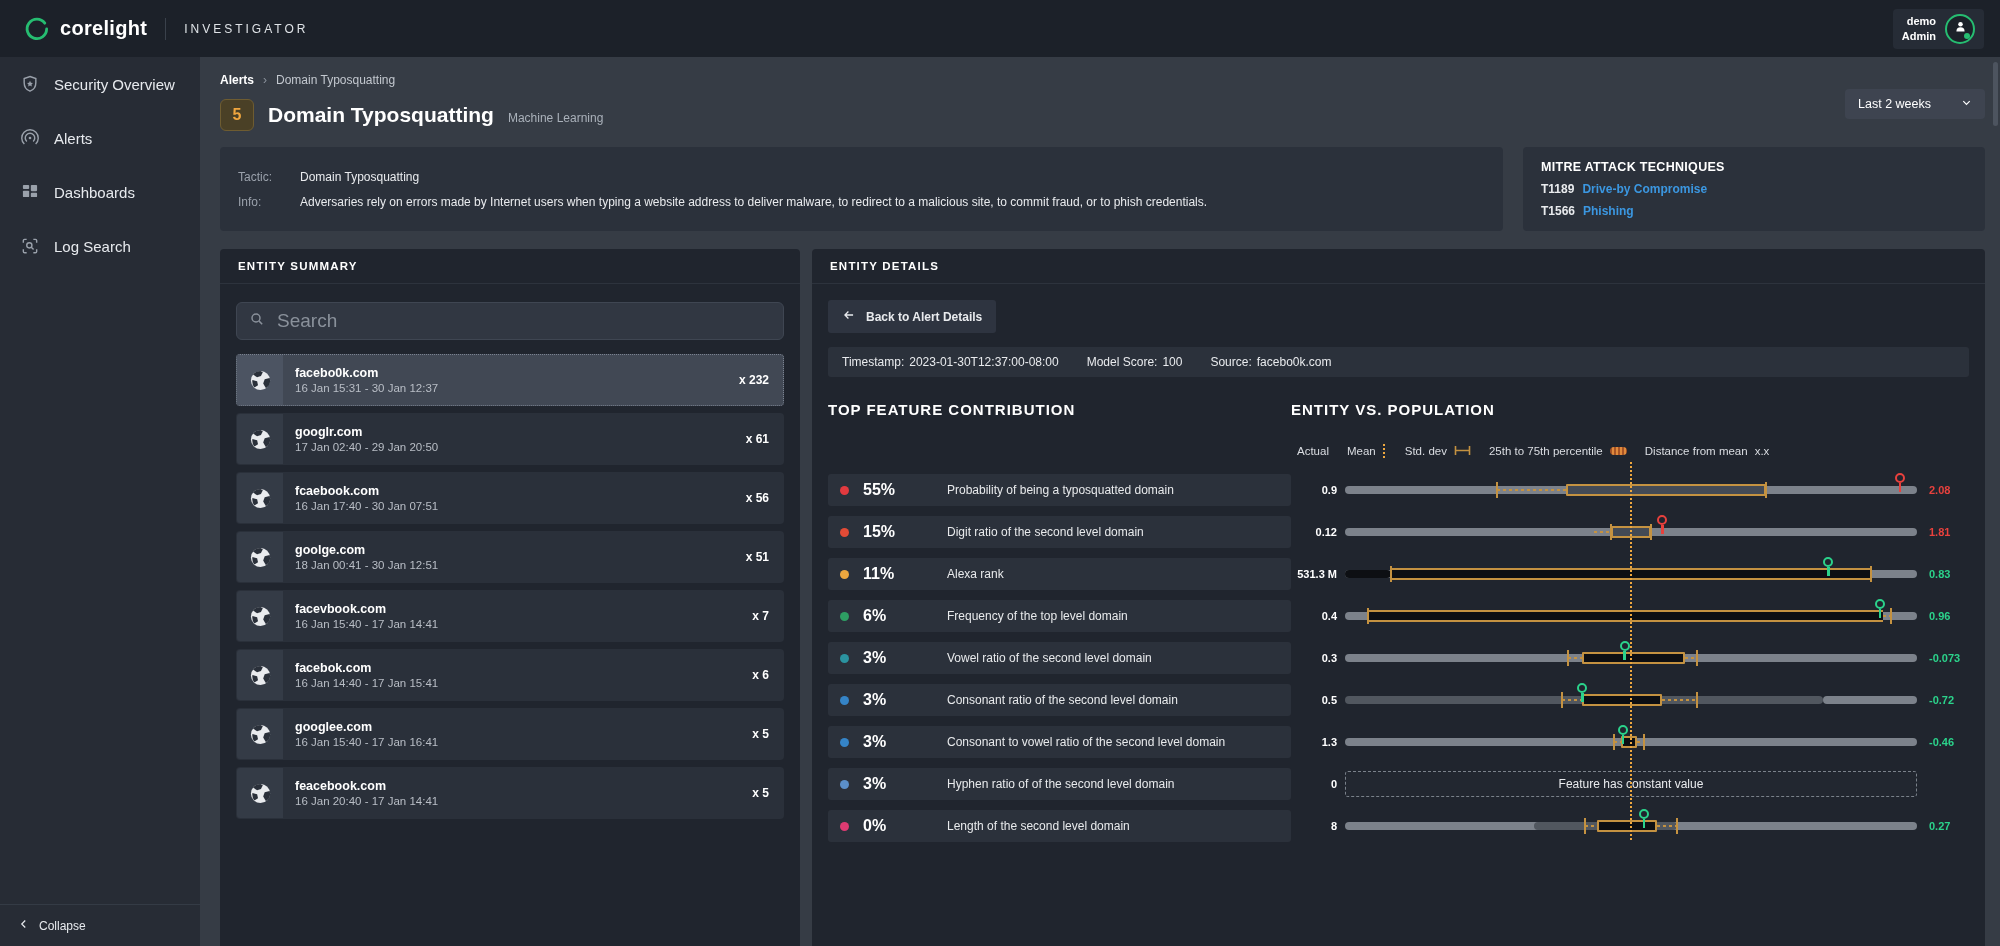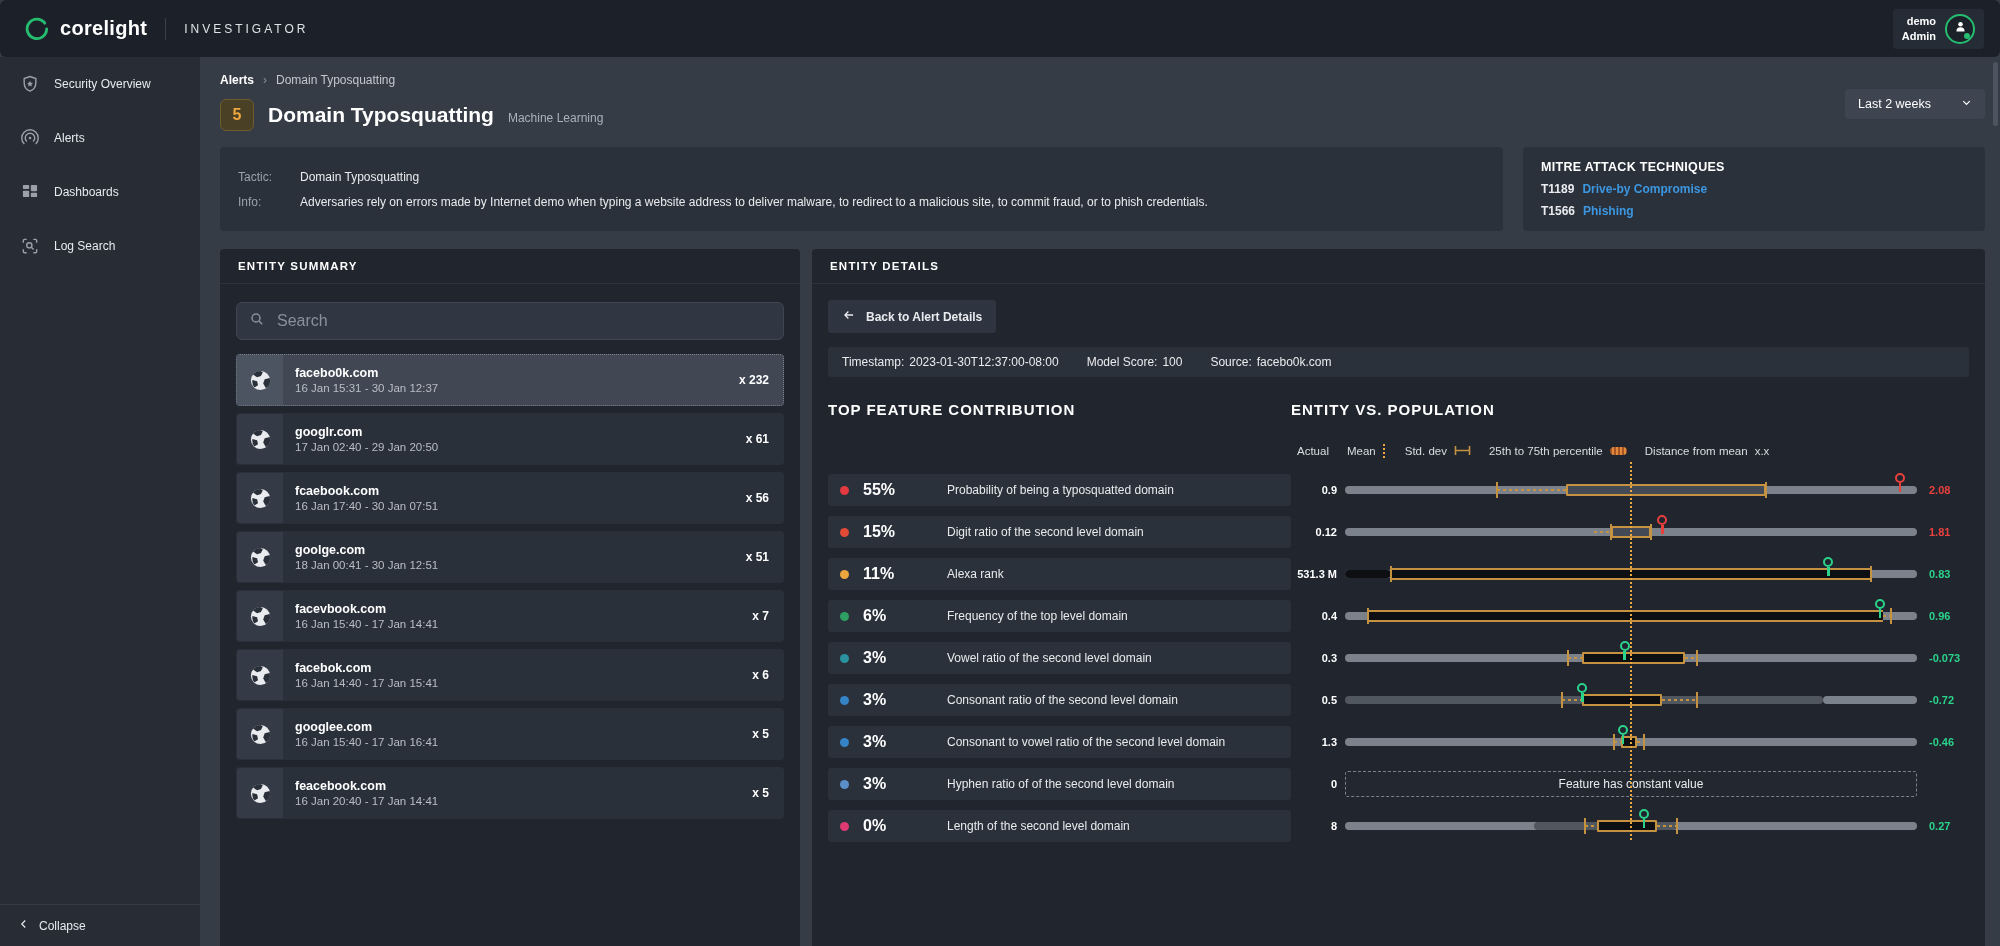--- a/index.html
+++ b/index.html
@@ -1,32 +1,32 @@
 <!DOCTYPE html>
 <html><head>
 <meta charset="utf-8">
 <style>
   html,body{margin:0;padding:0;width:2000px;height:946px;overflow:hidden;
     font-family:"Liberation Sans", sans-serif;background:#363c45;}
   *{box-sizing:border-box}
   
-  .topbar{height:57px;background:#1c2129;display:flex;align-items:center;justify-content:space-between;padding:0 16px 0 24px;border-radius:6px;}
+  .topbar{height:57px;background:#1c2129;display:flex;align-items:center;justify-content:space-between;padding:0 16px 0 24px;}
   .brand{display:flex;align-items:center;gap:10px}
   .brand-ring{width:26px;height:26px;display:block}
   .brand-name{font-size:20px;font-weight:bold;color:#fff;letter-spacing:.3px}
   .brand-sep{width:1px;height:22px;background:#3a414b;margin:0 8px}
   .brand-product{font-size:12px;letter-spacing:3px;color:#dfe3e7}
   .user-chip{display:flex;align-items:center;gap:9px;background:#262c36;border-radius:4px;padding:5px 9px;cursor:pointer}
   .user-names{text-align:right;font-size:11px;font-weight:bold;color:#fff;line-height:1.3}
   .avatar{width:30px;height:30px;border-radius:50%;border:2px solid #26bd71;position:relative;display:flex;align-items:center;justify-content:center;background:#1c2129}
   .avatar svg{width:15px;height:15px}
   .avatar-dot{position:absolute;right:3px;bottom:3px;width:6px;height:6px;border-radius:50%;background:#26bd71}
   
   .sidebar{position:absolute;top:57px;left:0;bottom:0;width:200px;background:#272c35}
-  .side-item{display:flex;align-items:center;gap:14px;padding:17px 20px;color:#e7eaee;font-size:12px;cursor:pointer}
+  .side-item{display:flex;align-items:center;gap:14px;padding:17px 20px;color:#e7eaee;font-size:15px;cursor:pointer}
   .side-icon{width:20px;height:20px;color:#9aa1ab;flex:none}
   .side-icon svg{width:20px;height:20px;display:block}
   .collapse-bar{position:absolute;bottom:0;left:0;right:0;border-top:1px solid #343b45;padding:13px 18px;display:flex;align-items:center;gap:9px;color:#e7eaee;font-size:12px;cursor:pointer;background:#272c35}
   .collapse-bar svg{width:12px;height:12px}
   
   .main{position:absolute;left:200px;top:57px;right:0;bottom:0;background:#363c45;padding:16px 15px 0 20px}
   .page-header{position:relative}
   .breadcrumb{display:flex;gap:9px;align-items:center;font-size:12px}
   .bc-link{color:#fff;font-weight:bold;cursor:pointer}
   .bc-sep{color:#8a919b}
@@ -50,21 +50,21 @@
   
   .panels{display:flex;gap:12px;margin-top:18px;height:786px}
   .panel{background:#20252e;border-radius:4px;overflow:hidden}
   .panel-header{padding:11px 18px;font-size:11.5px;font-weight:bold;letter-spacing:1.2px;color:#fff;border-bottom:1px solid #2d333d}
   .summary-panel{width:580px;flex:none}
   .details-panel{flex:1}
   
   .summary-body{padding:18px 16px}
   .search-box{height:38px;background:#313742;border:1px solid #3f4652;border-radius:6px;display:flex;align-items:center;gap:10px;padding:0 12px}
   .search-box svg{width:16px;height:16px;flex:none}
-  .search-box input{background:transparent;border:none;outline:none;color:#0ea5e9;font-size:16px;font-family:inherit;width:100%}
+  .search-box input{background:transparent;border:none;outline:none;color:#0ea5e9;font-size:19px;font-family:inherit;width:100%}
   .search-box input::placeholder{color:#8a919b}
   .entity-list{margin-top:14px;display:flex;flex-direction:column;gap:7px}
   .entity-item{height:52px;background:#2a303a;border:1px solid transparent;border-radius:4px;display:flex;align-items:stretch;overflow:hidden;cursor:pointer}
   .entity-item.sel{background:#414854;border:1px dotted #7a8290}
   .entity-chip{width:46px;background:#343b46;display:flex;align-items:center;justify-content:center;flex:none}
   .entity-item.sel .entity-chip{background:#4c5462}
   .entity-chip svg{width:23px;height:23px}
   .entity-text{flex:1;display:flex;flex-direction:column;justify-content:center;padding-left:12px;gap:2px}
   .entity-domain{font-size:12.5px;font-weight:bold;color:#fff}
   .entity-range{font-size:11.5px;color:#b9bec6}
@@ -214,21 +214,21 @@
             <path d="M5 9l7 7 7-7"></path>
           </svg></span>
     </div>
   </div>
 
   <div class="info-row">
     <div class="tactic-box">
       <span class="kv-label">Tactic:</span>
       <span class="kv-value">Domain Typosquatting</span>
       <span class="kv-label">Info:</span>
-      <span class="kv-value">Adversaries rely on errors made by Internet demo when typing a website address to deliver malware, to redirect to a malicious site, to commit fraud, or to phish credentials.</span>
+      <span class="kv-value">Adversaries rely on errors made by Internet users when typing a website address to deliver malware, to redirect to a malicious site, to commit fraud, or to phish credentials.</span>
     </div>
     <div class="mitre-box">
       <div class="mitre-title">MITRE ATTACK TECHNIQUES</div>
       <div>
           <div class="mitre-row">
             <span class="mitre-id">T1189</span>
             <span class="mitre-link">Drive-by Compromise</span>
           </div>
           <div class="mitre-row">
             <span class="mitre-id">T1566</span>

